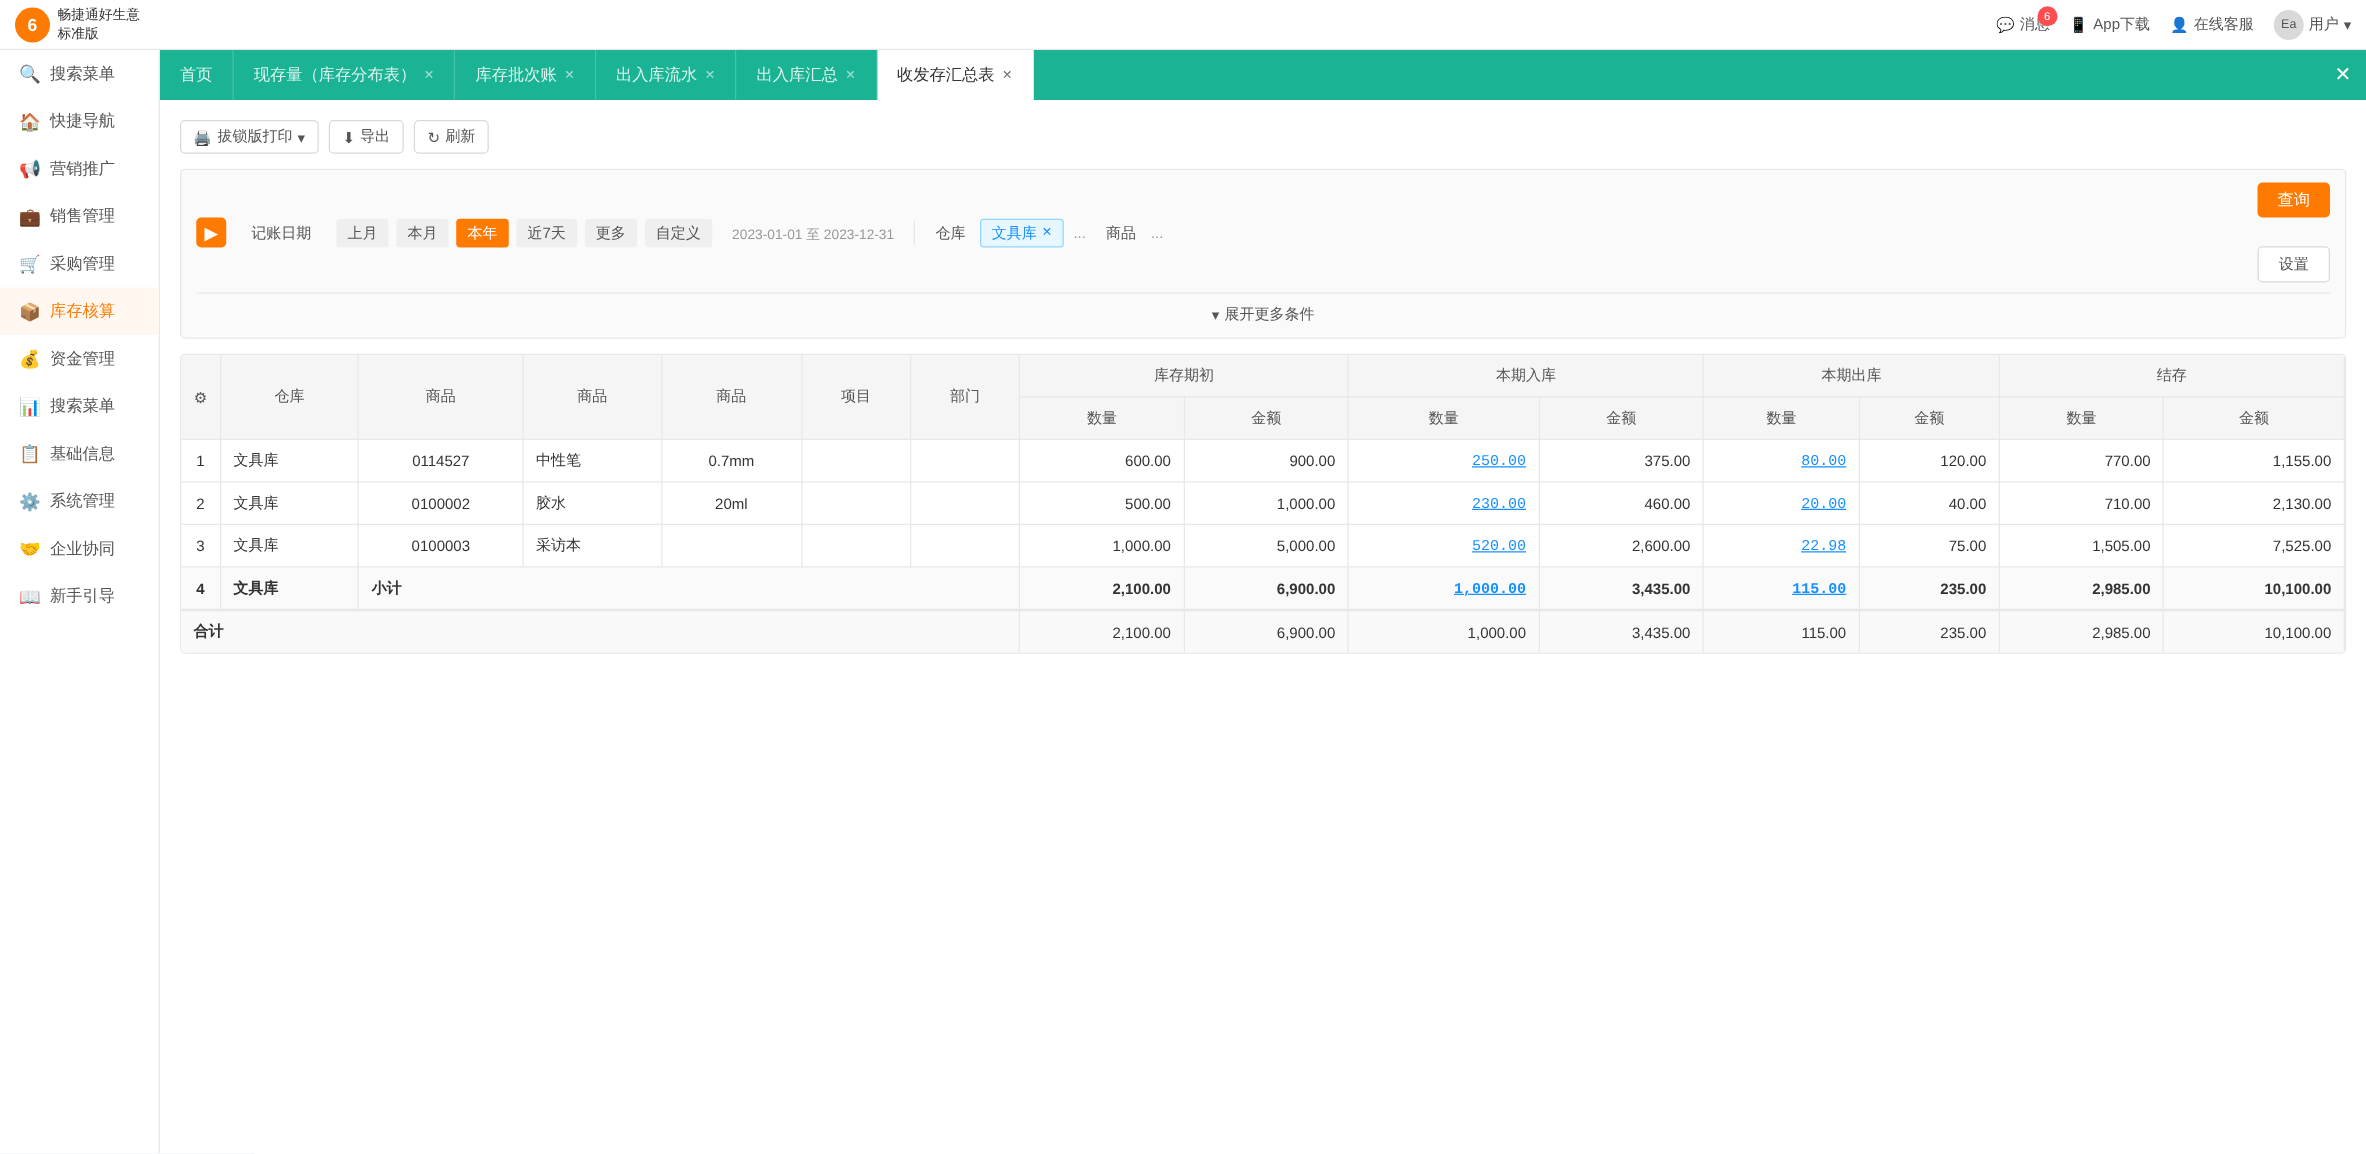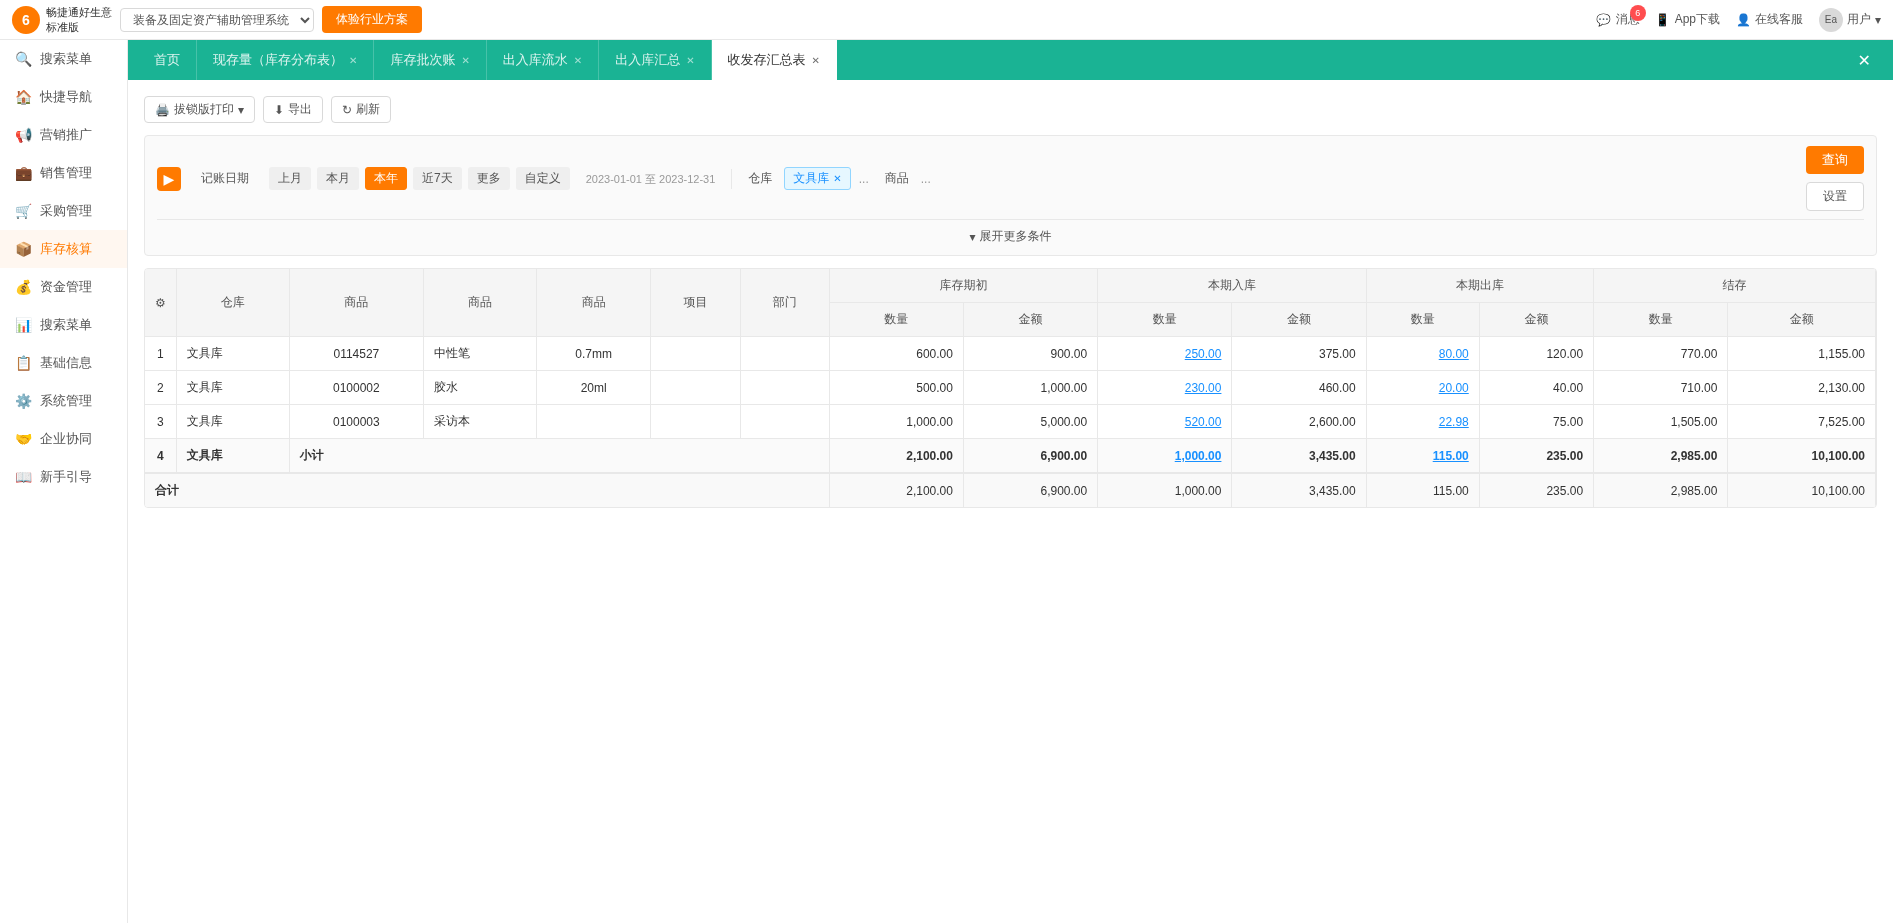--- a/index.html
+++ b/index.html
@@ -22,21 +22,21 @@
     .btn-experience { background: #ff7a00; color: white; border: none; border-radius: 4px; padding: 5px 14px; font-size: 12px; cursor: pointer; }
     .top-bar-right { display: flex; align-items: center; gap: 16px; color: #555; font-size: 12px; }
     .top-bar-right-item { display: flex; align-items: center; gap: 4px; cursor: pointer; position: relative; }
     .badge { background: #ff4d4f; color: white; border-radius: 50%; width: 16px; height: 16px; font-size: 9px; display: flex; align-items: center; justify-content: center; position: absolute; top: -6px; right: -6px; }
     .user-avatar { width: 24px; height: 24px; background: #d9d9d9; border-radius: 50%; display: flex; align-items: center; justify-content: center; font-size: 10px; overflow: hidden; }
     .sidebar-item { display: flex; align-items: center; gap: 8px; padding: 10px 16px; cursor: pointer; color: #555; font-size: 13px; }
     .sidebar-item.active { background: #fff7f0; color: #ff7a00; }
     .sidebar-icon { width: 16px; height: 16px; display: flex; align-items: center; justify-content: center; font-size: 14px; }
 
     
-    .tab-bar { background: #1ab394; display: flex; align-items: center; padding: 10px; height: 40px; flex-shrink: 0; }
+    .tab-bar { background: #1ab394; display: flex; align-items: center; padding: 0; height: 40px; flex-shrink: 0; }
     .tab-item { padding: 0 16px; height: 40px; display: flex; align-items: center; gap: 6px; cursor: pointer; color: rgba(255,255,255,0.85); font-size: 13px; border-right: 1px solid rgba(255,255,255,0.2); }
     .tab-item.active { background: #fff; color: #333; }
     .tab-close { font-size: 10px; opacity: 0.7; cursor: pointer; }
     .tab-bar-close { margin-left: auto; padding: 0 12px; color: white; cursor: pointer; font-size: 16px; }
 
     
     .page-content { flex: 1; background: #f5f5f5; overflow-y: auto; padding: 0; }
     .page-inner { background: #fff; margin: 0; padding: 16px; min-height: 100%; }
 
     
@@ -65,21 +65,21 @@
 
     
     .table-container { border: 1px solid #e8e8e8; border-radius: 4px; overflow: hidden; }
     table { width: 100%; border-collapse: collapse; font-size: 12px; }
     thead { background: #f5f5f5; }
     thead tr:first-child th { background: #f5f5f5; }
     th { padding: 8px 10px; text-align: center; border-bottom: 1px solid #e8e8e8; border-right: 1px solid #e8e8e8; font-weight: 500; color: #555; white-space: nowrap; }
     td { padding: 8px 10px; text-align: center; border-bottom: 1px solid #e8e8e8; border-right: 1px solid #e8e8e8; color: #333; white-space: nowrap; }
     tr:last-child td { border-bottom: none; }
     .tr-subtotal { font-weight: bold; background: #fafafa; }
-    .td-link { color: #1890ff; text-decoration: underline; cursor: pointer; }
+    .td-link { color: #1890ff; text-decoration: underline; cursor: pointer; font-family: Liberation Mono, monospace; }
     .td-num { text-align: right; }
     .td-left { text-align: left; }
     .settings-icon-col { width: 30px; }
 
     
     .footer-row { background: #f9f9f9; border-top: 2px solid #e8e8e8; }
     .footer-row td { font-weight: 500; padding: 8px 10px; }
 
     
     .btn-query { background: #ff7a00; color: white; border: none; border-radius: 4px; padding: 5px 16px; font-size: 13px; cursor: pointer; }
@@ -95,26 +95,20 @@
   <div class="top-bar">
     <div class="top-bar-left">
       <div class="logo-area">
         <div class="logo-circle">
           <span>6</span>
         </div>
         <div class="logo-text">
           <span>畅捷通好生意</span>
           <span>标准版</span>
         </div>
-      </div>
-      <div style="display:flex;align-items:center;gap:8px;">
-        <select class="system-select">
-          <option>装备及固定资产辅助管理系统</option>
-        </select>
-        <button class="btn-experience">体验行业方案</button>
       </div>
     </div>
     <div class="top-bar-right">
       <div class="top-bar-right-item">
         <span>💬</span>
         <span>消息</span>
         <span class="badge">6</span>
       </div>
       <div class="top-bar-right-item">
         <span>📱</span>
@@ -266,21 +260,21 @@
                   <span class="tag-close">✕</span>
                 </div>
                 <span class="filter-more">...</span>
               </div>
 
               <div class="goods-filter">
                 <span class="filter-label">商品</span>
                 <span class="filter-more">...</span>
               </div>
 
-              <div style="margin-left:auto;display:flex;flex-direction:column;align-items:flex-end;gap:4px;">
+              <div style="margin-left:auto;display:flex;flex-direction:column;align-items:flex-end;gap:19px;">
                 <button class="btn-query">查询</button>
                 <button class="btn-settings">设置</button>
               </div>
             </div>
             <div class="expand-more">
               <span>▾</span>
               <span>展开更多条件</span>
             </div>
           </div>
 

